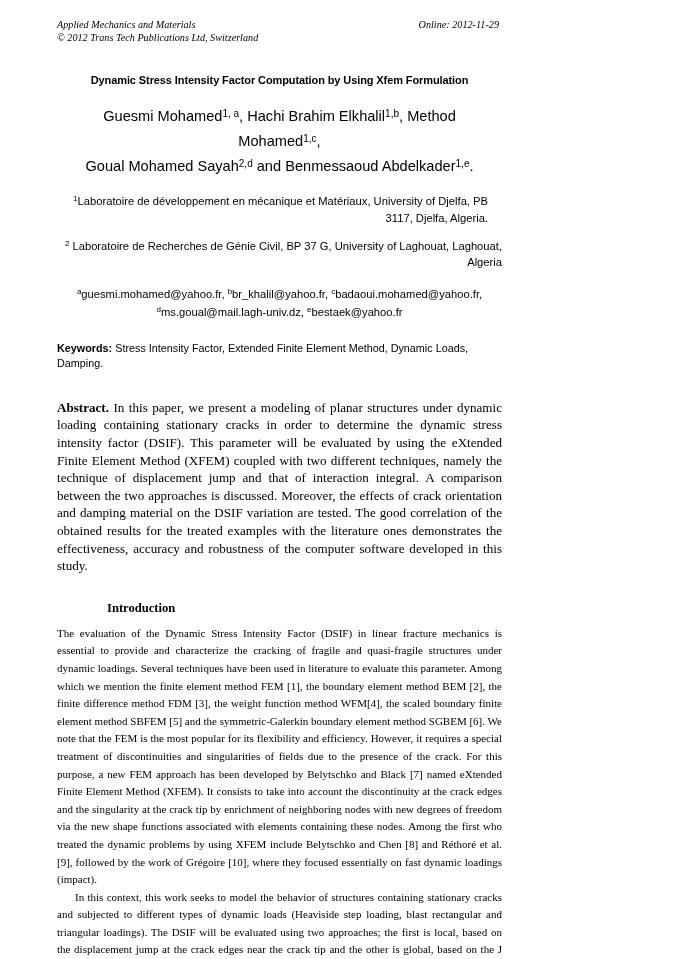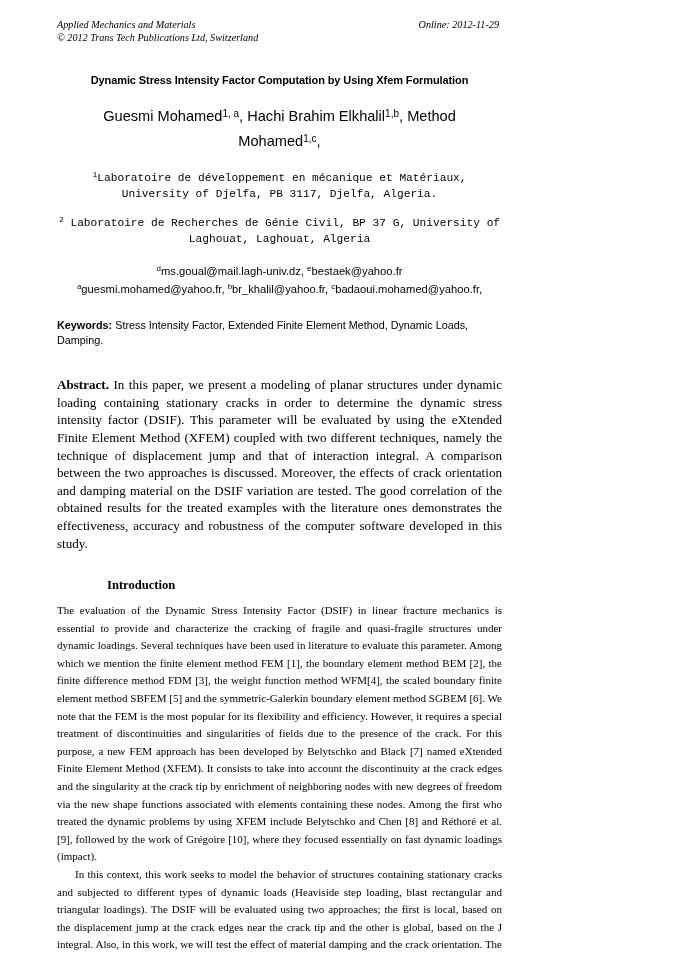--- a/index.html
+++ b/index.html
@@ -56,24 +56,24 @@
     font-family: "Liberation Sans", "DejaVu Sans", sans-serif;
     font-size: 14.6px;
     line-height: 21.5px;
     text-align: center;
     margin: 12px 6px 0 6px;
   }
   .authors sup { font-size: 10px; vertical-align: 0.42em; }
 
   
   .affiliations {
-    font-family: Liberation Mono, monospace;
+    font-family: Liberation Sans, sans-serif;
     font-size: 11.2px;
     line-height: 16.5px;
-    text-align: center;
+    text-align: right;
     margin-top: 14px;
   }
   .affil-1 { margin: 0 14px; }
   .affil-2 { margin: 10px 0 12px 0; }
   .affiliations sup { font-size: 8px; vertical-align: 0.45em; }
 
   
   .emails {
     font-family: "Liberation Sans", "DejaVu Sans", sans-serif;
     font-size: 11.2px;
@@ -131,30 +131,31 @@
   <div class="journal-header">
     <div class="jh-line">Applied Mechanics and Materials</div>
     <div class="jh-line">© 2012 Trans Tech Publications Ltd, Switzerland</div>
     <div class="online">Online: 2012-11-29</div>
   </div>
 
   <div class="paper-title">Dynamic Stress Intensity Factor Computation by Using Xfem Formulation</div>
 
   <div class="authors">
     <div id="author-line-1"><span>Guesmi Mohamed</span><sup>1, a</sup><span>, </span><span>Hachi Brahim Elkhalil</span><sup>1,b</sup><span>, </span><span>Method Mohamed</span><sup>1,c</sup><span>,</span></div>
+    <div id="author-line-2"><span>Goual Mohamed Sayah</span><sup>2,d</sup><span> and </span><span>Benmessaoud Abdelkader</span><sup>1,e</sup><span>.</span></div>
   </div>
 
   <div class="affiliations">
     <div class="affil-1" id="affil-1"><sup>1</sup><span>Laboratoire de développement en mécanique et Matériaux, University of Djelfa, PB 3117, Djelfa, Algeria.</span></div>
     <div class="affil-2" id="affil-2"><sup>2</sup><span> Laboratoire de Recherches de Génie Civil, BP 37 G,  University of Laghouat, Laghouat, Algeria</span></div>
   </div>
 
   <div class="emails">
+    <div id="email-line-1"><sup>a</sup><span>guesmi.mohamed@yahoo.fr</span><span>, </span><sup>b</sup><span>br_khalil@yahoo.fr</span><span>, </span><sup>c</sup><span>badaoui.mohamed@yahoo.fr</span><span>,</span></div>
     <div id="email-line-2"><sup>d</sup><span>ms.goual@mail.lagh-univ.dz</span><span>, </span><sup>e</sup><span>bestaek@yahoo.fr</span></div>
-    <div id="email-line-1"><sup>a</sup><span>guesmi.mohamed@yahoo.fr</span><span>, </span><sup>b</sup><span>br_khalil@yahoo.fr</span><span>, </span><sup>c</sup><span>badaoui.mohamed@yahoo.fr</span><span>,</span></div>
   </div>
 
   <div class="keywords">
     <b>Keywords:</b><span> Stress Intensity Factor, Extended Finite Element Method, Dynamic Loads, Damping.</span>
   </div>
 
   <div class="abstract">
     <b>Abstract.</b><span> In this paper, we present a modeling of planar structures under dynamic loading containing stationary cracks in order to determine the dynamic stress intensity factor (DSIF). This parameter will be evaluated by using the eXtended Finite Element Method (XFEM) coupled with two different techniques, namely the technique of displacement jump and that of interaction integral. A comparison between the two approaches is discussed. Moreover, the effects of crack orientation and damping material on the DSIF variation are tested. The good correlation of the obtained results for the treated examples with the literature ones demonstrates the effectiveness, accuracy and robustness of the computer software developed in this study.</span>
   </div>
 

